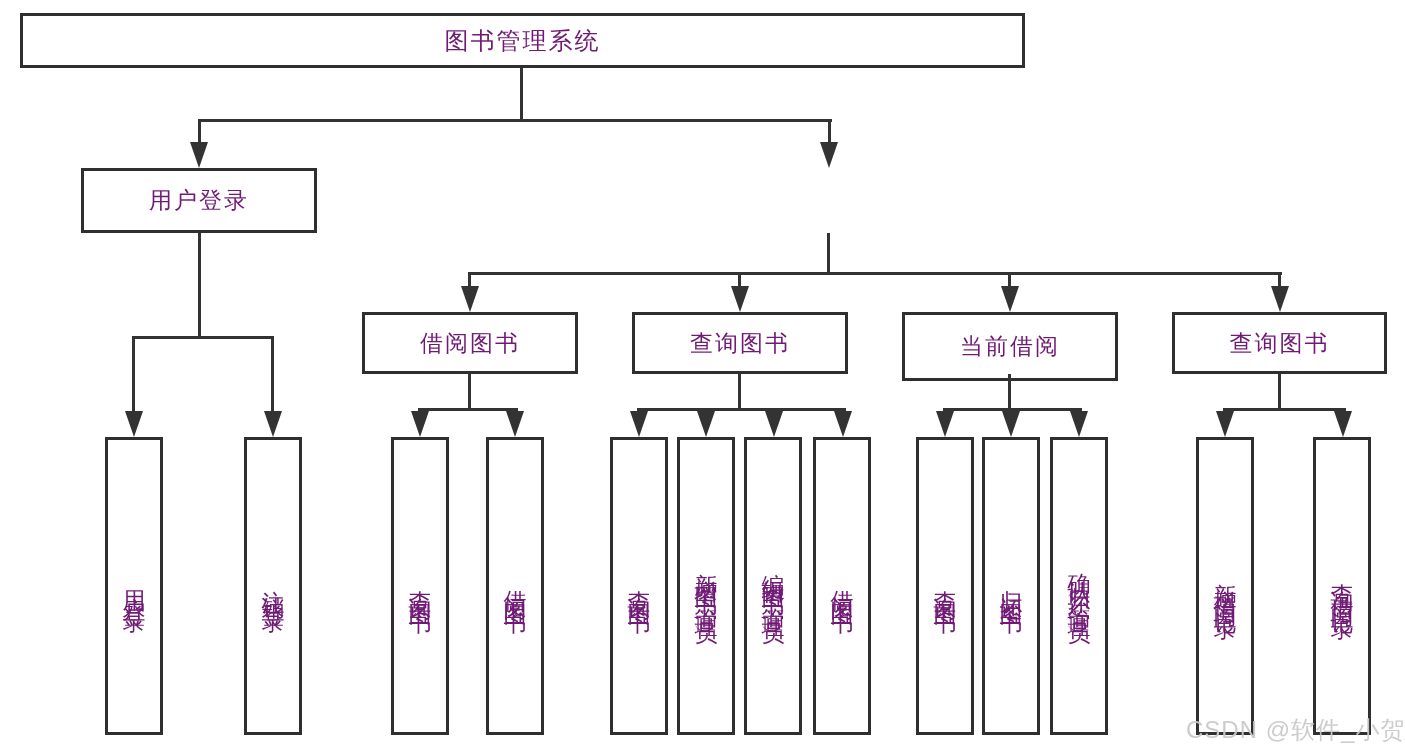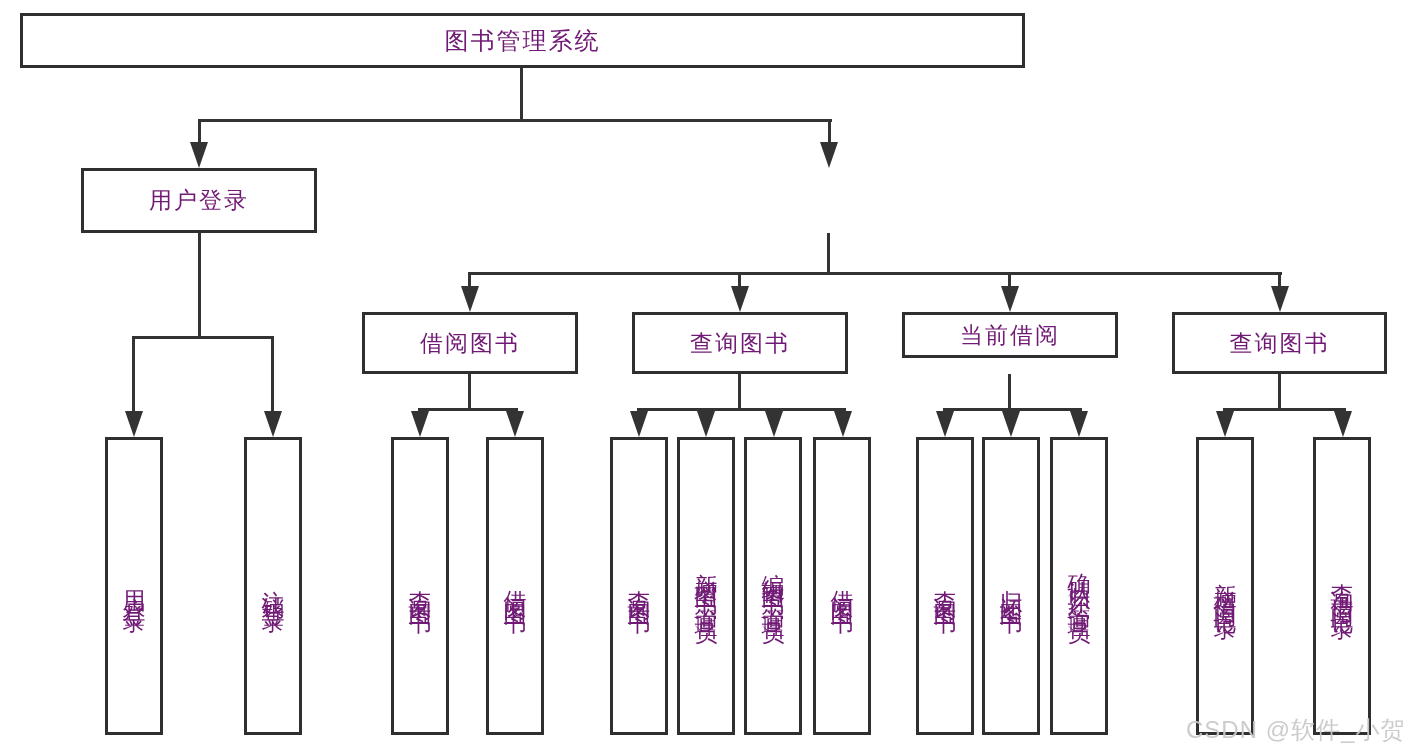--- a/index.html
+++ b/index.html
@@ -72,21 +72,21 @@
 
 
   <div class="box" style="left:362px;top:312px;width:216px;height:62px">
     <span class="lbl">借阅图书</span>
   </div>
 
   <div class="box" style="left:632px;top:312px;width:216px;height:62px">
     <span class="lbl">查询图书</span>
   </div>
 
-  <div class="box" style="left:902px;top:312px;width:216px;height:46px">
+  <div class="box" style="left:902px;top:312px;width:216px;height:69px">
     <span class="lbl">当前借阅</span>
   </div>
 
   <div class="box" style="left:1172px;top:312px;width:215px;height:62px">
     <span class="lbl">查询图书</span>
   </div>
 
   <div class="box v" style="left:105px">
     <span class="lbl">用户登录</span>
   </div>

